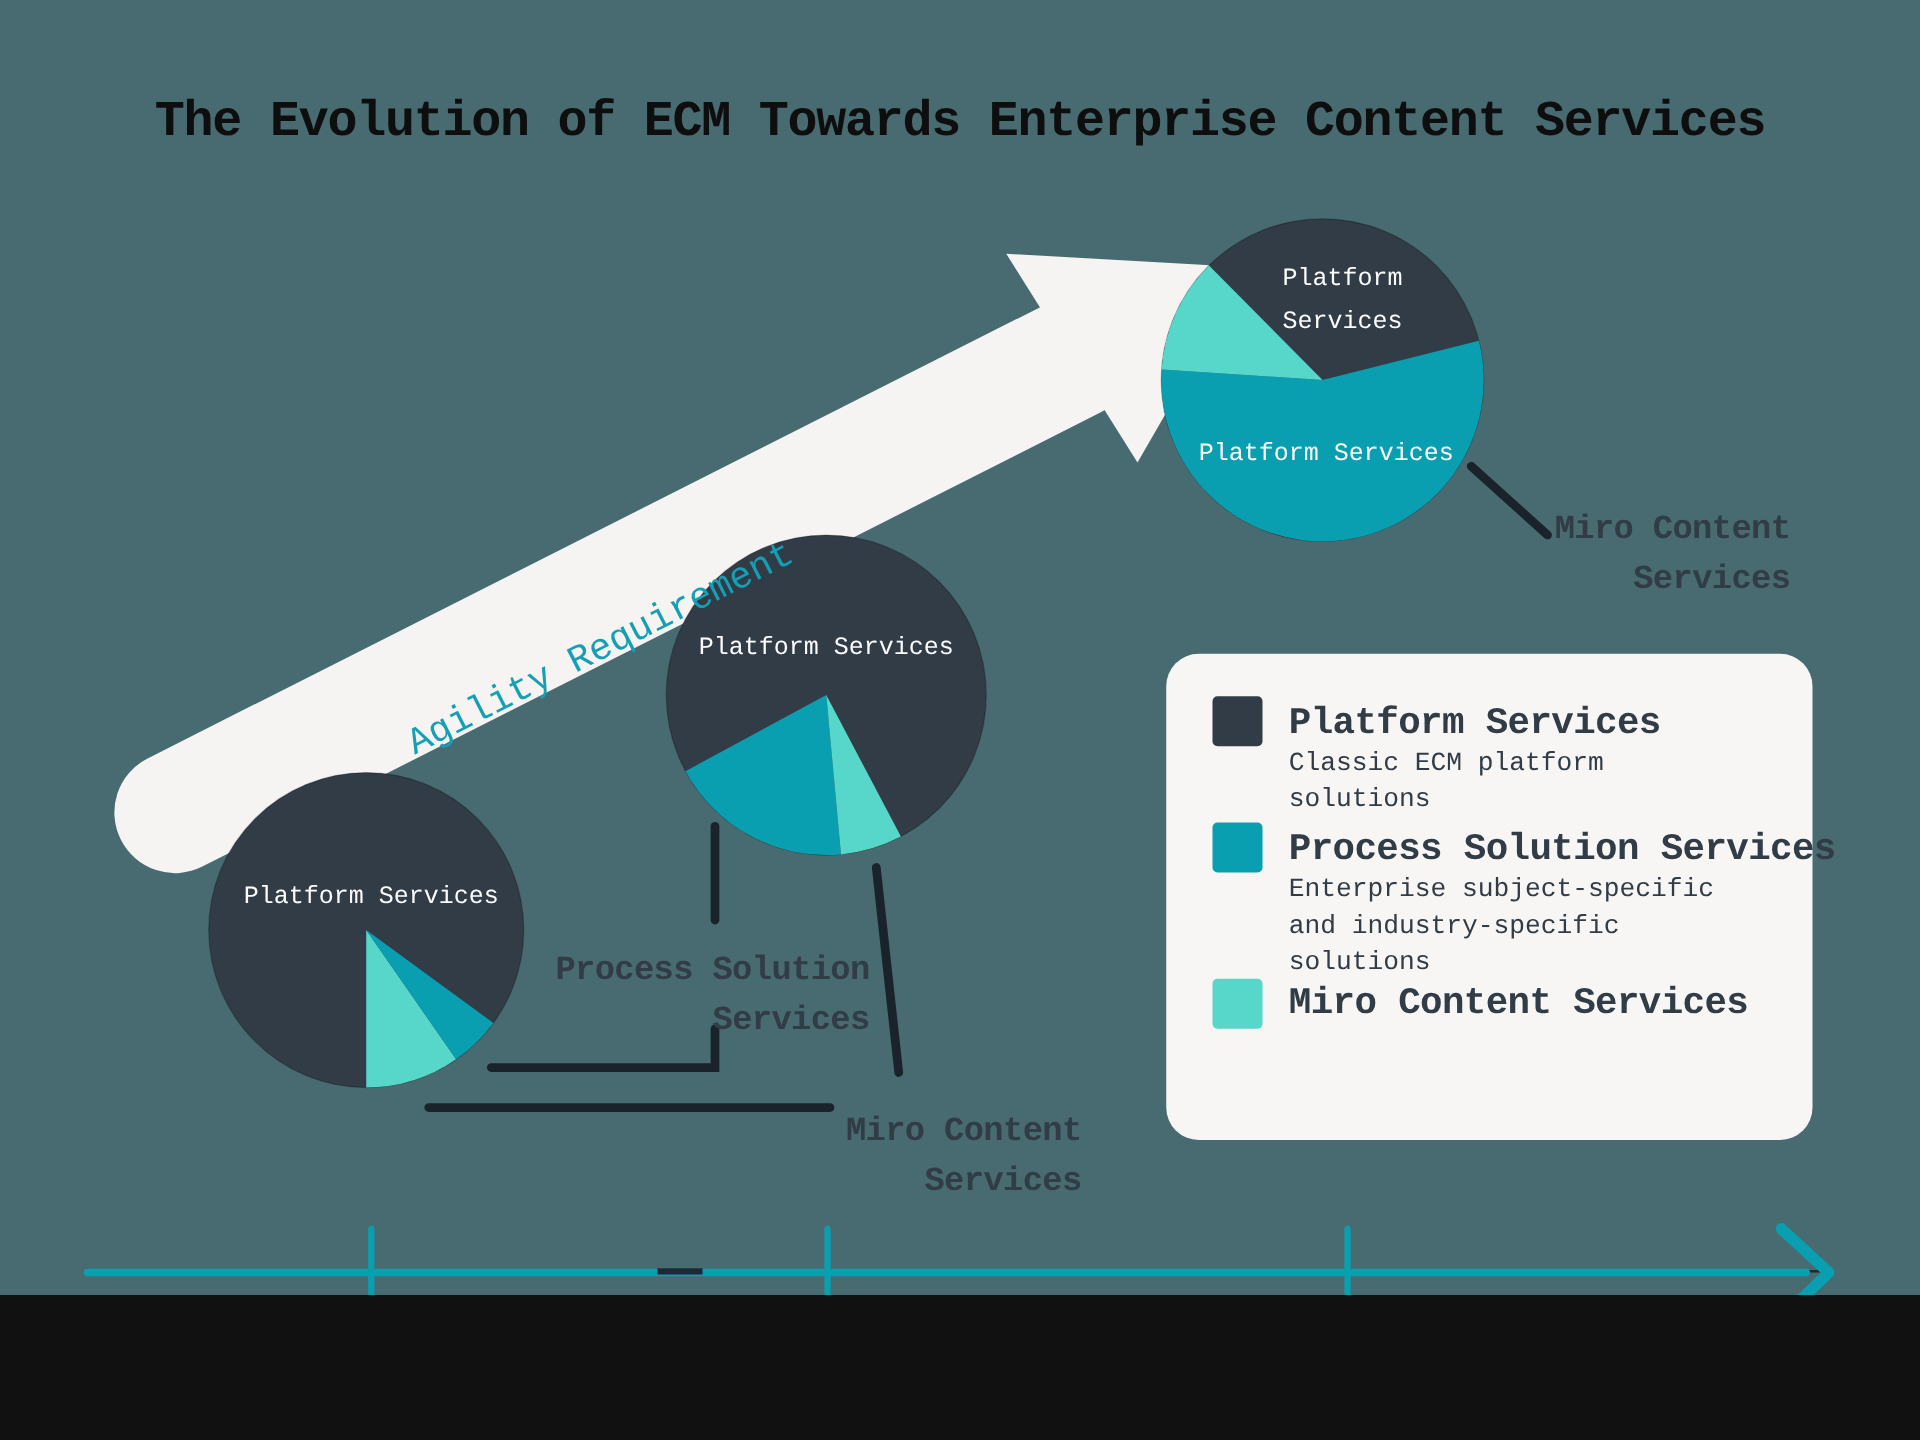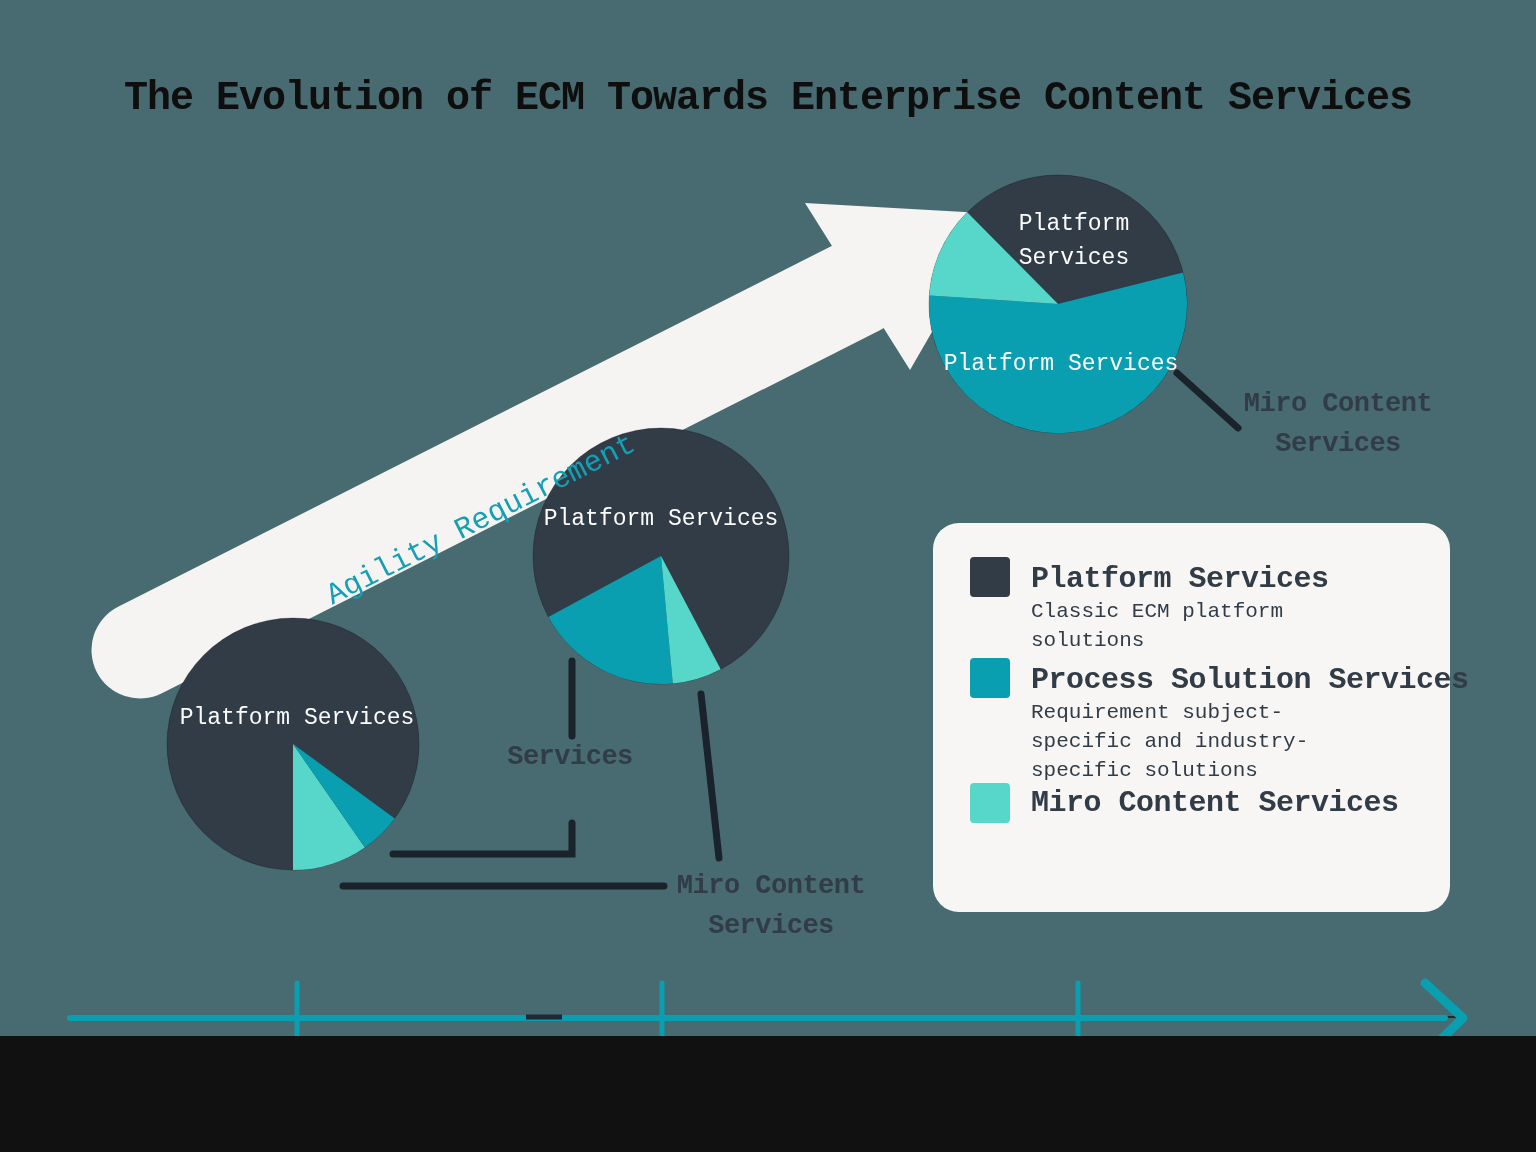--- a/index.html
+++ b/index.html
@@ -15,27 +15,27 @@
     font-size:40px;line-height:46px;font-weight:800;letter-spacing:-1px;
     color:#0E0E0E;white-space:nowrap;
   }
   .agility{
     left:231px;top:503px;width:500px;text-align:center;
     transform:rotate(-27deg);
     font-size:30px;font-weight:500;color:#149FB4;white-space:nowrap;
   }
   .pie-label{
     transform:translateX(-50%);
-    font-size:23px;font-weight:500;color:#FCFCFC;white-space:nowrap;
+    font-size:20px;font-weight:500;color:#FCFCFC;white-space:nowrap;
     text-align:right;line-height:34px;
   }
   .annot{
     transform:translateX(-50%);
     font-size:27px;font-weight:600;letter-spacing:-0.5px;color:#313C47;
-    text-align:center;line-height:40px;white-space:nowrap;
+    text-align:right;line-height:40px;white-space:nowrap;margin-top:20px;
   }
   .year{
     transform:translateX(-50%);
     font-size:33px;font-weight:600;color:#5eead4;white-space:nowrap;
   }
   .legend-card{
     left:933px;top:523px;width:517px;height:389px;
     background:#F7F6F4;border-radius:26px;
   }
   .legend-sq{left:37px;width:40px;height:40px;border-radius:4px;}
@@ -105,20 +105,21 @@
 
   <div class="abs pie-label" style="left:297px;top:701px;">Platform Services</div>
   <div class="abs pie-label" style="left:661px;top:502px;">Platform Services</div>
   <div class="abs pie-label" style="left:1074px;top:207px;">
     <div>Platform</div>
     <div>Services</div>
   </div>
   <div class="abs pie-label" style="left:1061px;top:347px;">Platform Services</div>
 
   <div class="abs annot" style="left:570px;top:737px;">
+    <div>Process Solution</div>
     <div>Services</div>
   </div>
   <div class="abs annot" style="left:771px;top:866px;">
     <div>Miro Content</div>
     <div>Services</div>
   </div>
   <div class="abs annot" style="left:1338px;top:384px;">
     <div>Miro Content</div>
     <div>Services</div>
   </div>
@@ -129,21 +130,21 @@
   <div class="abs legend-card">
     <div class="abs legend-sq sq-dark" style="top:34px;"></div>
     <div class="abs legend-text" style="top:38px;">
       <div class="legend-title">Platform Services</div>
       <div class="legend-desc">Classic ECM platform solutions</div>
     </div>
 
     <div class="abs legend-sq sq-teal" style="top:135px;"></div>
     <div class="abs legend-text" style="top:139px;">
       <div class="legend-title">Process Solution Services</div>
-      <div class="legend-desc">Requirement subject-specific and industry-specific solutions</div>
+      <div class="legend-desc">Enterprise subject-specific and industry-specific solutions</div>
     </div>
 
     <div class="abs legend-sq sq-mint" style="top:260px;"></div>
     <div class="abs legend-text" style="top:262px;">
       <div class="legend-title">Miro Content Services</div>
     </div>
   </div>
 
 </div>
 

